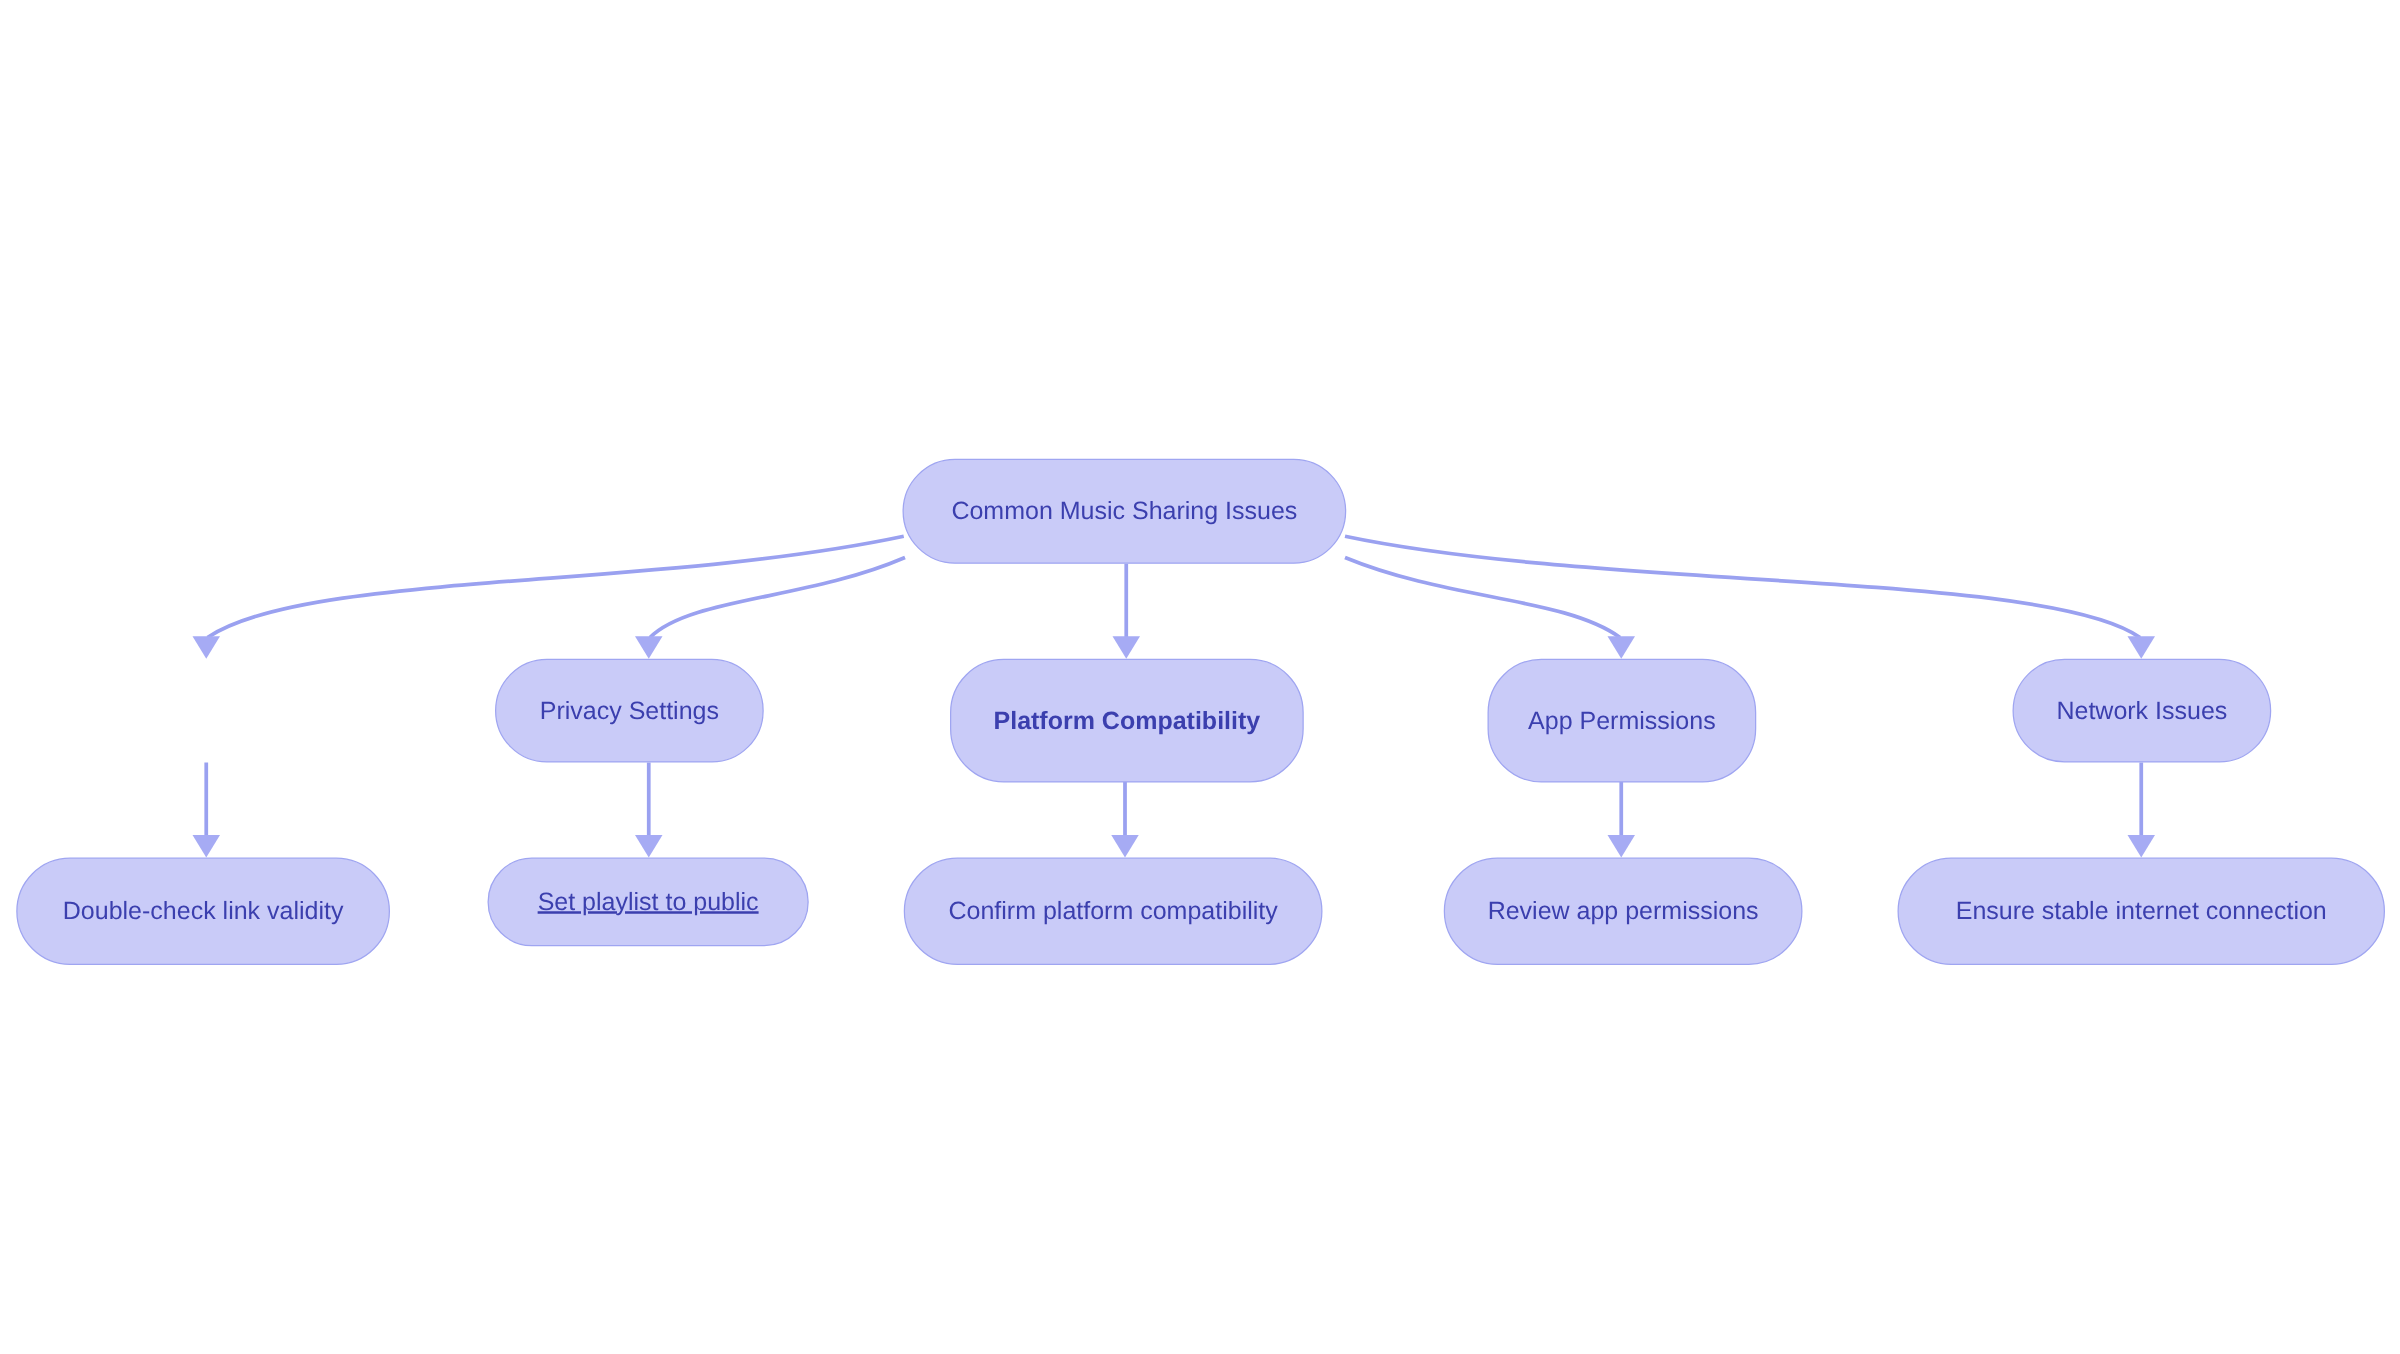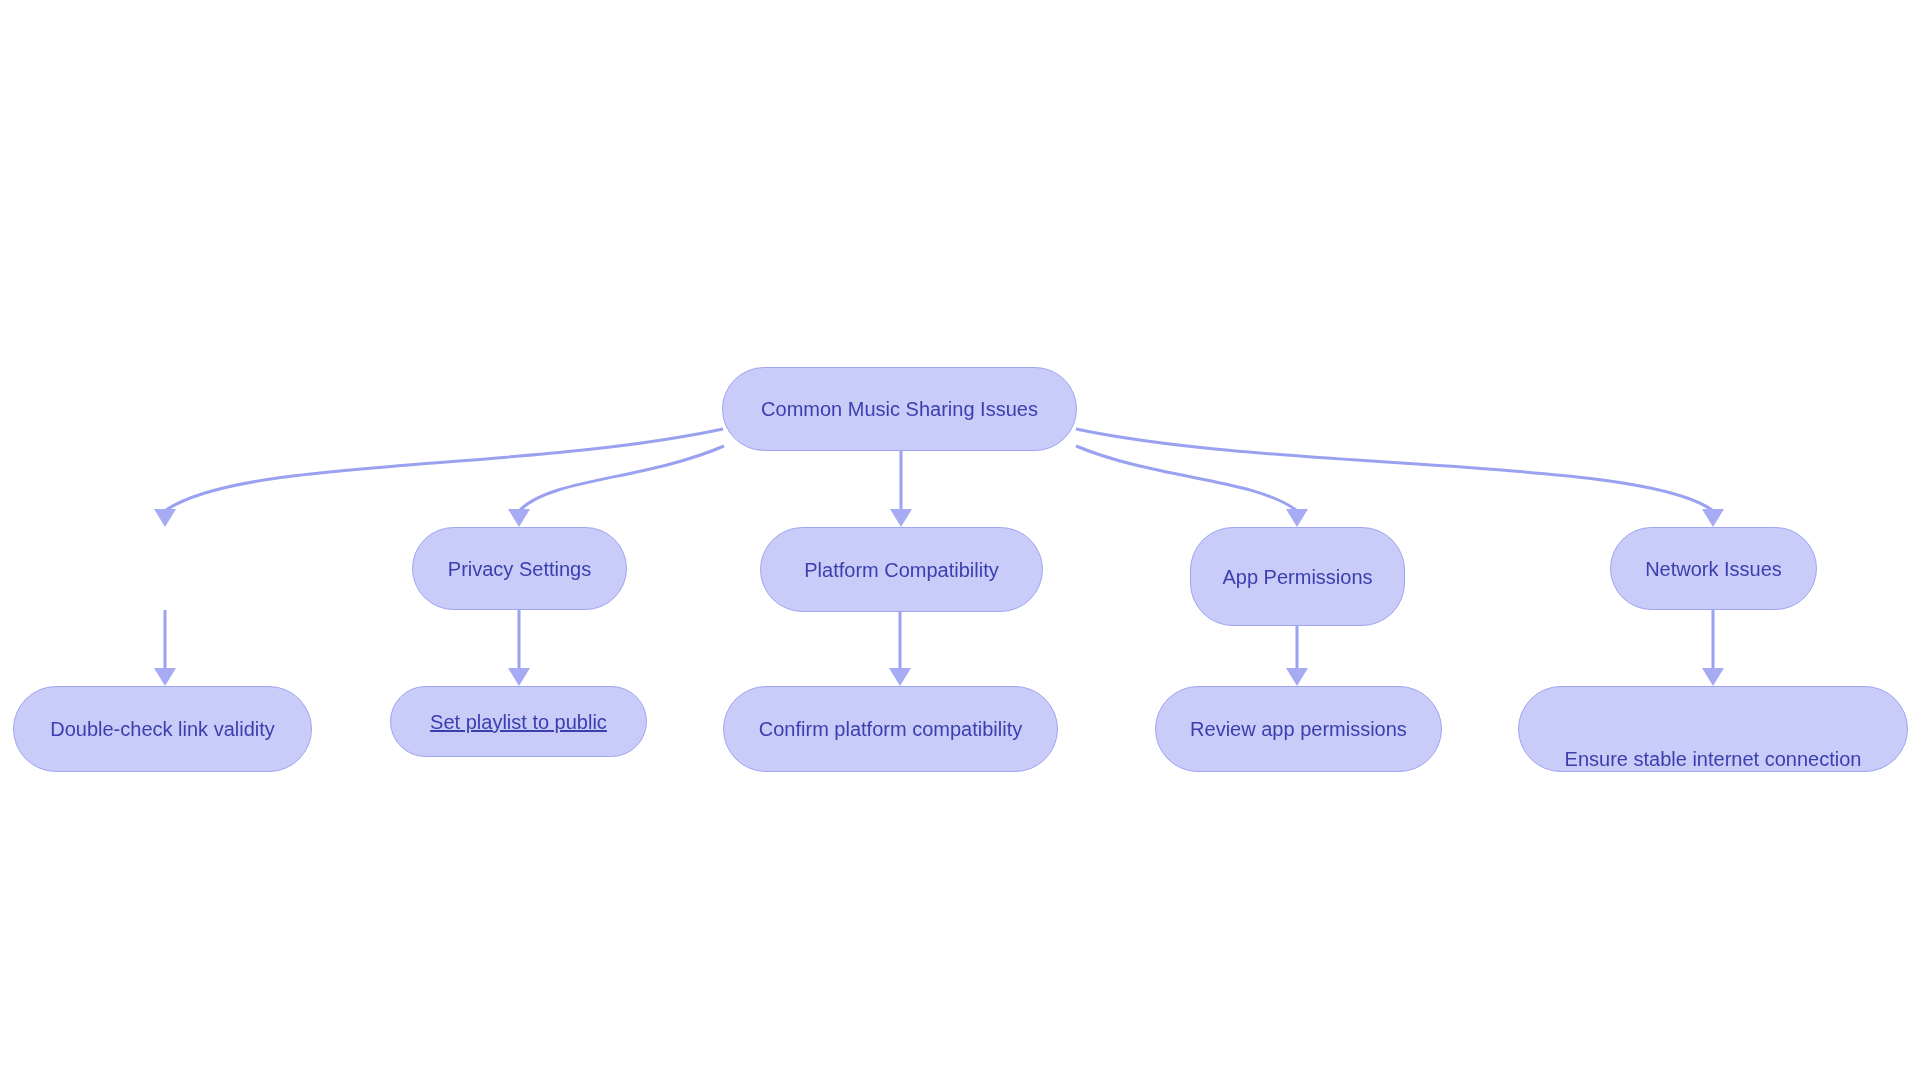--- a/index.html
+++ b/index.html
@@ -46,29 +46,29 @@
     justify-content: center;
     text-align: center;
     color: var(--node-text, #3b3fae);
     font-size: 20px;
     line-height: 1.2;
     white-space: nowrap;
   }
   
   .n-root { left: 722px; top: 337px; width: 355px; height: 84px; }
   .n-b0 { left: 63px;   top: 497px; width: 204px; height: 83px; }
-  .n-b1 { left: 412px;  top: 497px; width: 215px; height: 83px; align-items: center; }
-  .n-b2 { left: 760px;  top: 497px; width: 283px; height: 85px; }
+  .n-b1 { left: 396px;  top: 497px; width: 215px; height: 83px; align-items: center; }
+  .n-b2 { left: 760px;  top: 497px; width: 283px; height: 99px; font-weight: bold; }
   .n-b3 { left: 1190px; top: 497px; width: 215px; height: 99px; }
   .n-b4 { left: 1610px; top: 497px; width: 207px; height: 83px; }
   .n-s0 { left: 13px;   top: 656px; width: 299px; height: 86px; }
   .n-s1 { left: 390px;  top: 656px; width: 257px; height: 71px; text-decoration: underline; }
   .n-s2 { left: 723px;  top: 656px; width: 335px; height: 86px; }
   .n-s3 { left: 1155px; top: 656px; width: 287px; height: 86px; }
-  .n-s4 { left: 1518px; top: 656px; width: 390px; height: 86px; align-items: flex-end; }
+  .n-s4 { left: 1518px; top: 656px; width: 390px; height: 86px; }
 </style>
 </head>
 <body>
 
 <div class="canvas">
 
   <svg class="edges" viewBox="0 0 1920 1083">
 
     <path class="edge" d="M 723 399 C 520 442, 245 427, 166 480"></path>
     <polygon class="arrowhead" points="154,479 176,479 165,497"></polygon>

